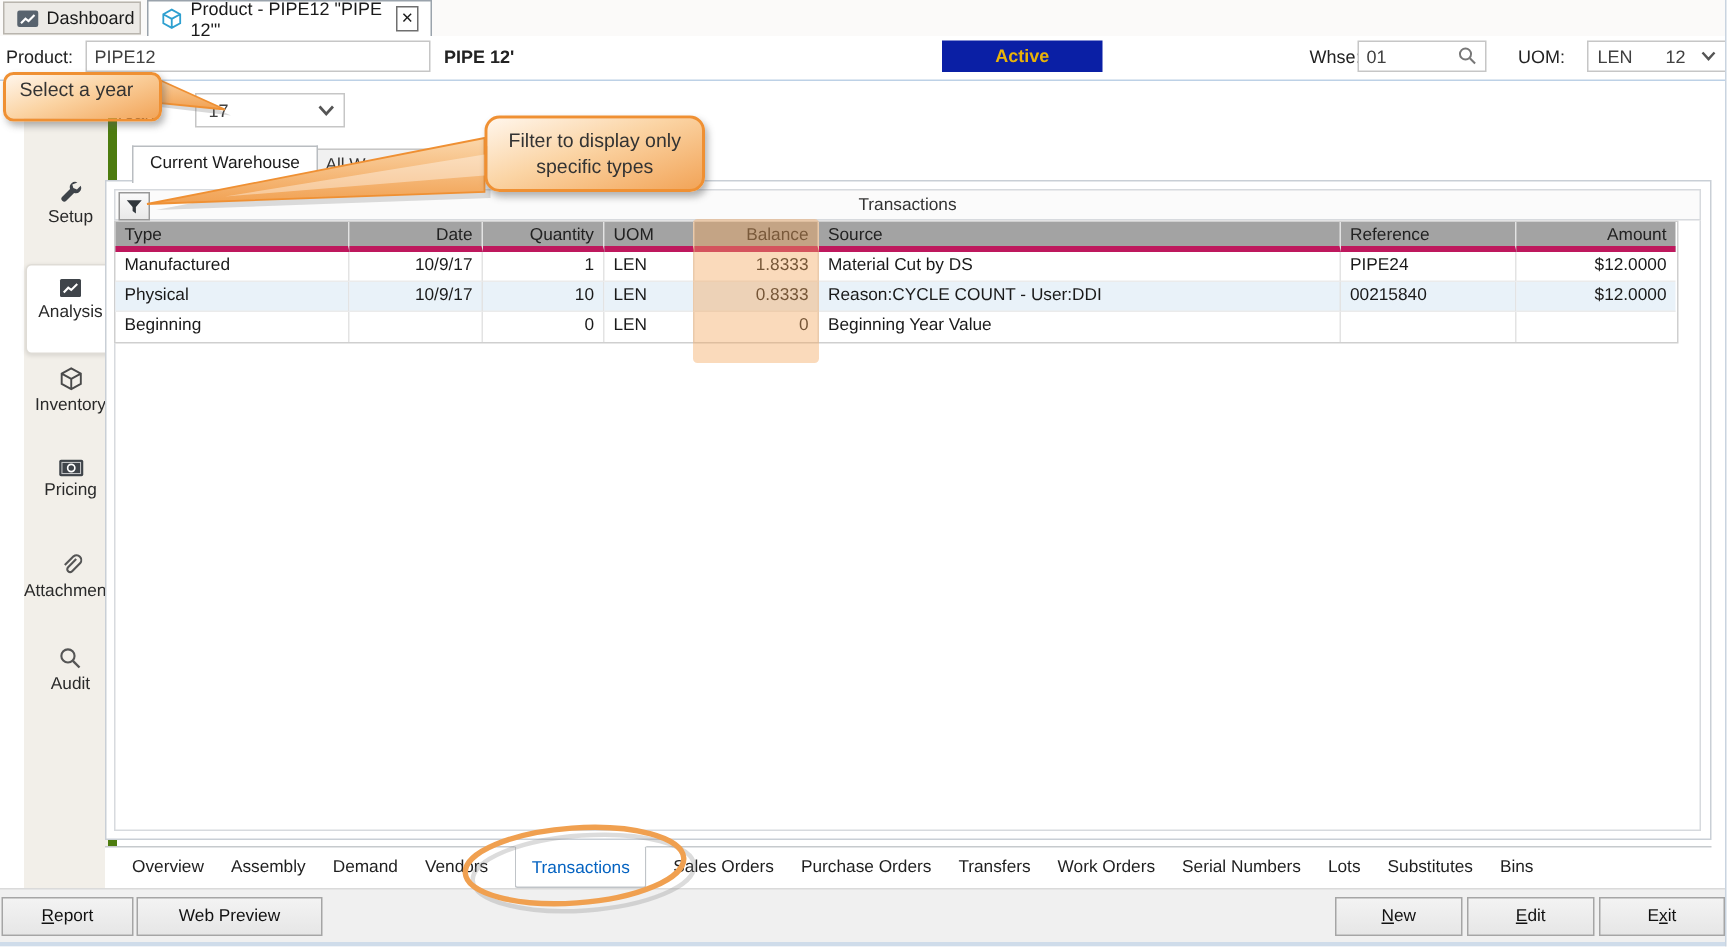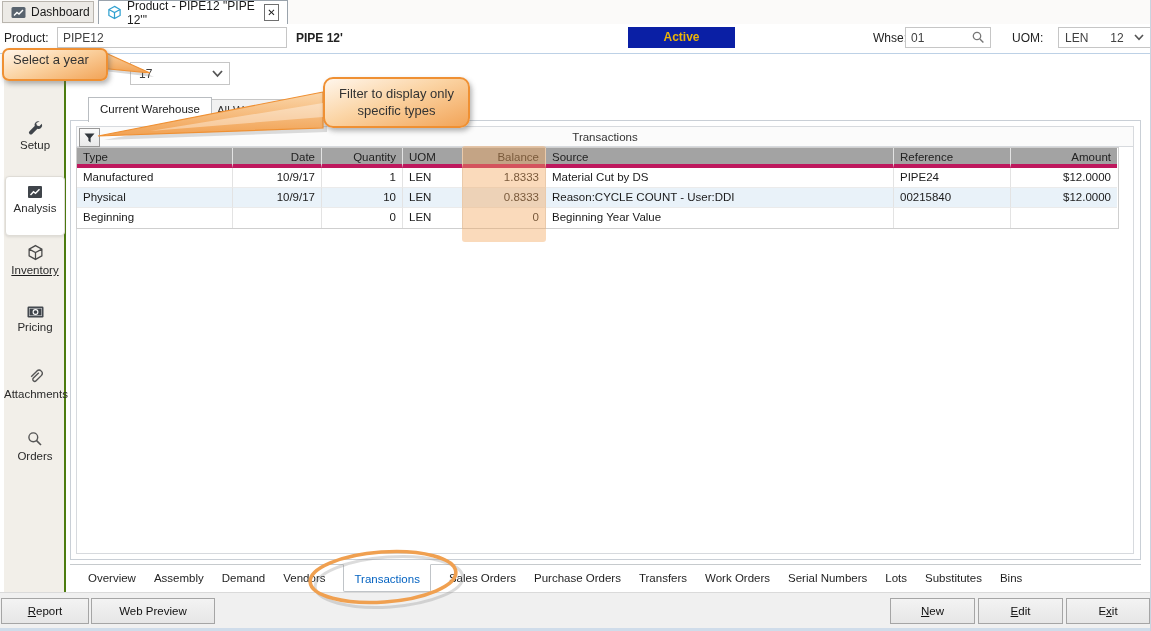--- a/index.html
+++ b/index.html
@@ -26,21 +26,21 @@
   .fldlabel{position:absolute;top:7px;font-size:12px;color:#222;}
   .box{position:absolute;background:#fff;border:1px solid #c6c6c6;box-sizing:border-box;font-size:12px;color:#404040;}
   input.box{padding:0 5px;outline:none;}
   #hdr-sep{left:0;top:53px;width:1151px;height:1px;background:#bdd1e6;}
   #active-btn{left:628px;top:3px;width:107px;height:21px;background:#0A1FA5;color:#eab308;font-weight:bold;
     text-align:center;line-height:21px;font-size:12px;cursor:pointer;}
   #whse-input{left:905px;top:3px;width:86px;height:21px;padding-right:20px;}
   #uom-box{left:1058px;top:3px;width:93px;height:21px;display:flex;align-items:center;}
 
   
-  #sidebar{left:4px;top:54px;width:62px;height:538px;background:#f2efe9;border-right:2px solid #4d7c0f;box-sizing:border-box;}
+  #sidebar{left:16px;top:54px;width:62px;height:538px;background:#f2efe9;border-right:6px solid #4d7c0f;box-sizing:border-box;}
   .side-item{position:absolute;left:0;width:62px;text-align:center;cursor:pointer;}
   .side-item .lbl{display:block;font-size:11.5px;color:#2a2a2a;margin-top:3px;}
   .side-item svg{margin:0 auto;}
   #side-card{left:1px;top:122px;width:60px;height:60px;background:#fff;border:1px solid #dfdcd6;border-radius:4px;
     box-shadow:0 1px 3px rgba(0,0,0,.10);box-sizing:border-box;}
 
   
   #year-label{left:76px;top:68px;}
   #year-dd{left:130px;top:62px;width:100px;height:23px;display:flex;align-items:center;cursor:pointer;}
   #year-dd .val{flex:1;padding-left:8px;}
@@ -158,21 +158,21 @@
   </div>
 
   <div class="side-item" style="top:131px;">
     <svg width="16" height="14" viewBox="0 0 16 14">
         <rect x="1" y="1" width="14" height="12" rx="1" fill="#3f444a"></rect>
         <polyline points="3.5,10 6.5,6.8 8.5,8.3 12.5,4.3" fill="none" stroke="#fff" stroke-width="1.4"></polyline>
       </svg>
     <span class="lbl">Analysis</span>
   </div>
 
-  <div class="side-item" style="top:190px;text-decoration:underline;">
+  <div class="side-item" style="top:190px;">
     <svg width="17" height="17" viewBox="0 0 16 16">
         <path d="M8 1.5 14 4.8v6.4L8 14.5 2 11.2V4.8z M2 4.8l6 3.3 6-3.3 M8 8.1v6.4" fill="none" stroke="#4a4a4a" stroke-width="1.2"></path>
       </svg>
     <span class="lbl">Inventory</span>
   </div>
 
   <div class="side-item" style="top:252px;">
     <svg width="17" height="12" viewBox="0 0 17 12">
         <rect x="0.5" y="0.5" width="16" height="11" rx="1.2" fill="#3f444a"></rect>
         <circle cx="8.5" cy="6" r="2.4" fill="none" stroke="#fff" stroke-width="1.1"></circle>
@@ -186,21 +186,21 @@
         <path d="M11.8 4.2l-5.4 5.4a1.9 1.9 0 0 0 2.7 2.7l5.4-5.4a3.2 3.2 0 0 0-4.5-4.5L4.2 8.2" fill="none" stroke="#555" stroke-width="1.4"></path>
       </svg>
     <span class="lbl">Attachments</span>
   </div>
 
   <div class="side-item" style="top:377px;">
     <svg width="16" height="16" viewBox="0 0 16 16">
         <circle cx="6.3" cy="6.3" r="4.4" fill="none" stroke="#555" stroke-width="1.4"></circle>
         <line x1="9.6" y1="9.6" x2="14" y2="14" stroke="#555" stroke-width="1.6"></line>
       </svg>
-    <span class="lbl">Orders</span>
+    <span class="lbl">Audit</span>
   </div>
 </div>
 
 <span class="abs" id="year-label">Year:</span>
 <div id="year-dd" class="box abs">
   <span class="val">17</span>
   <span class="chev">
     <svg width="11" height="8" viewBox="0 0 11 8">
         <path d="M1 1l4.5 5L10 1" fill="none" stroke="#555" stroke-width="1.8"></path>
       </svg>

